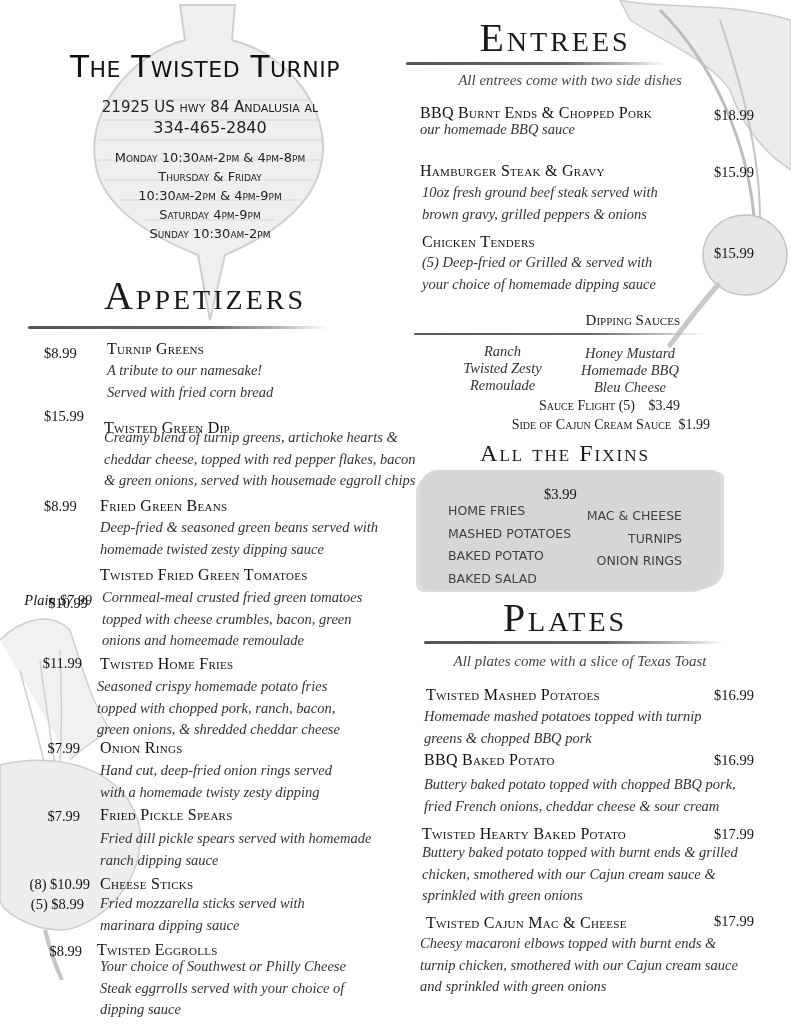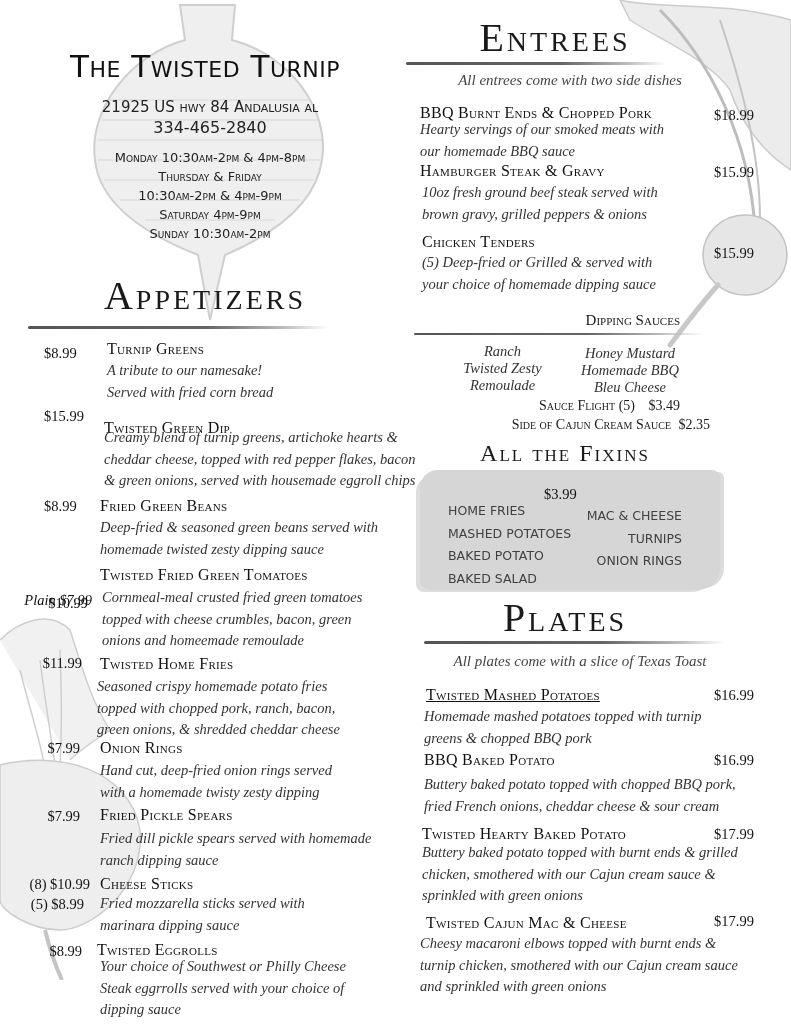--- a/index.html
+++ b/index.html
@@ -171,21 +171,20 @@
 </div>
 
 <div class="abs section-h" style="left:420px;top:14px;width:270px;">Entrees</div>
 <div class="rule" style="left:406px;top:62px;width:260px;"></div>
 <div class="abs note" style="left:420px;top:72px;width:300px;">All entrees come with two side dishes</div>
 
 <div>
   <div class="abs item-name" style="left:420px;top:104px;">BBQ Burnt Ends &amp; Chopped Pork</div>
   <div class="abs price" style="left:714px;top:107px;">$18.99</div>
   <div class="abs item-desc" style="left:420px;top:119px;">
-    <div>Hearty servings of our smoked meats with</div>
     <div>our  homemade BBQ sauce</div>
   </div>
 
   <div class="abs item-name" style="left:420px;top:162px;">Hamburger Steak &amp; Gravy</div>
   <div class="abs price" style="left:714px;top:164px;">$15.99</div>
   <div class="abs item-desc" style="left:422px;top:182px;">
     <div>10oz fresh ground beef steak served with</div>
     <div>brown gravy, grilled peppers &amp; onions</div>
   </div>
 
@@ -208,21 +207,21 @@
   <div>Honey Mustard</div>
   <div>Homemade BBQ</div>
   <div>Bleu Cheese</div>
 </div>
 <div class="abs sub-h" style="left:440px;top:398px;width:240px;font-size:14px;">
   <span>Sauce Flight (5)</span>
   <span style="margin-left:10px;">$3.49</span>
 </div>
 <div class="abs sub-h" style="left:420px;top:417px;width:290px;font-size:14px;">
   <span>Side of Cajun Cream Sauce</span>
-  <span style="margin-left:4px;">$2.35</span>
+  <span style="margin-left:4px;">$1.99</span>
 </div>
 
 <div class="abs section-h" style="left:450px;top:440px;width:230px;font-size:24px;letter-spacing:2px;">All the Fixins</div>
 <div class="fixins-bg"></div>
 <div class="abs price" style="left:544px;top:486px;">$3.99</div>
 <div class="abs side" style="left:448px;top:500px;line-height:22.5px;">
   <div>HOME FRIES</div>
   <div>MASHED POTATOES</div>
   <div>BAKED POTATO</div>
   <div>BAKED SALAD</div>
@@ -231,21 +230,21 @@
   <div>MAC &amp; CHEESE</div>
   <div>TURNIPS</div>
   <div>ONION RINGS</div>
 </div>
 
 <div class="abs section-h" style="left:440px;top:594px;width:250px;">Plates</div>
 <div class="rule" style="left:424px;top:641px;width:300px;"></div>
 <div class="abs note" style="left:430px;top:653px;width:300px;">All plates come with a slice of Texas Toast</div>
 
 <div>
-  <div class="abs item-name" style="left:426px;top:686px;text-decoration:underline;">Twisted Mashed Potatoes</div>
+  <div class="abs item-name" style="left:426px;top:686px;">Twisted Mashed Potatoes</div>
   <div class="abs price" style="left:714px;top:687px;">$16.99</div>
   <div class="abs item-desc" style="left:424px;top:706px;">
     <div>Homemade mashed potatoes topped with turnip</div>
     <div>greens &amp; chopped BBQ pork</div>
   </div>
 
   <div class="abs item-name" style="left:424px;top:751px;">BBQ Baked Potato</div>
   <div class="abs price" style="left:714px;top:752px;">$16.99</div>
   <div class="abs item-desc" style="left:424px;top:774px;">
     <div>Buttery baked potato topped with chopped BBQ pork,</div>

